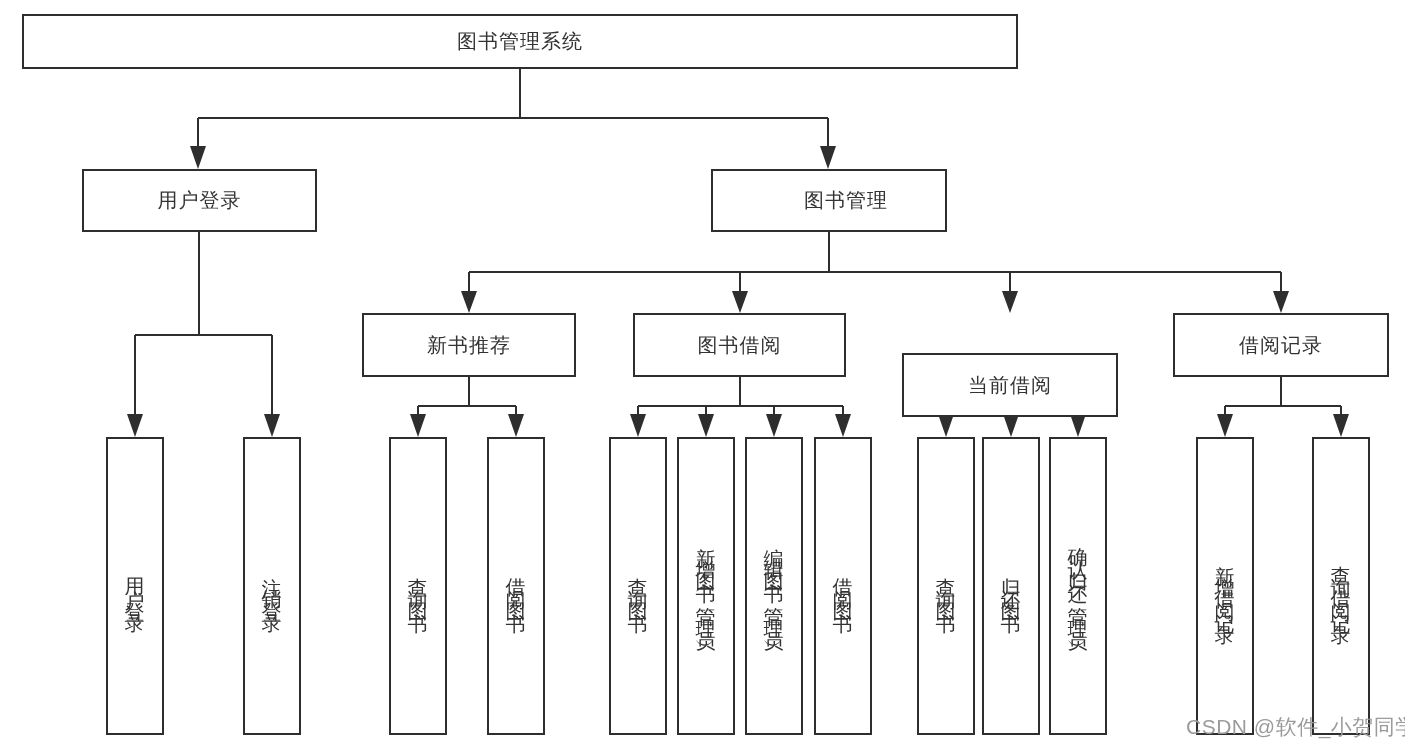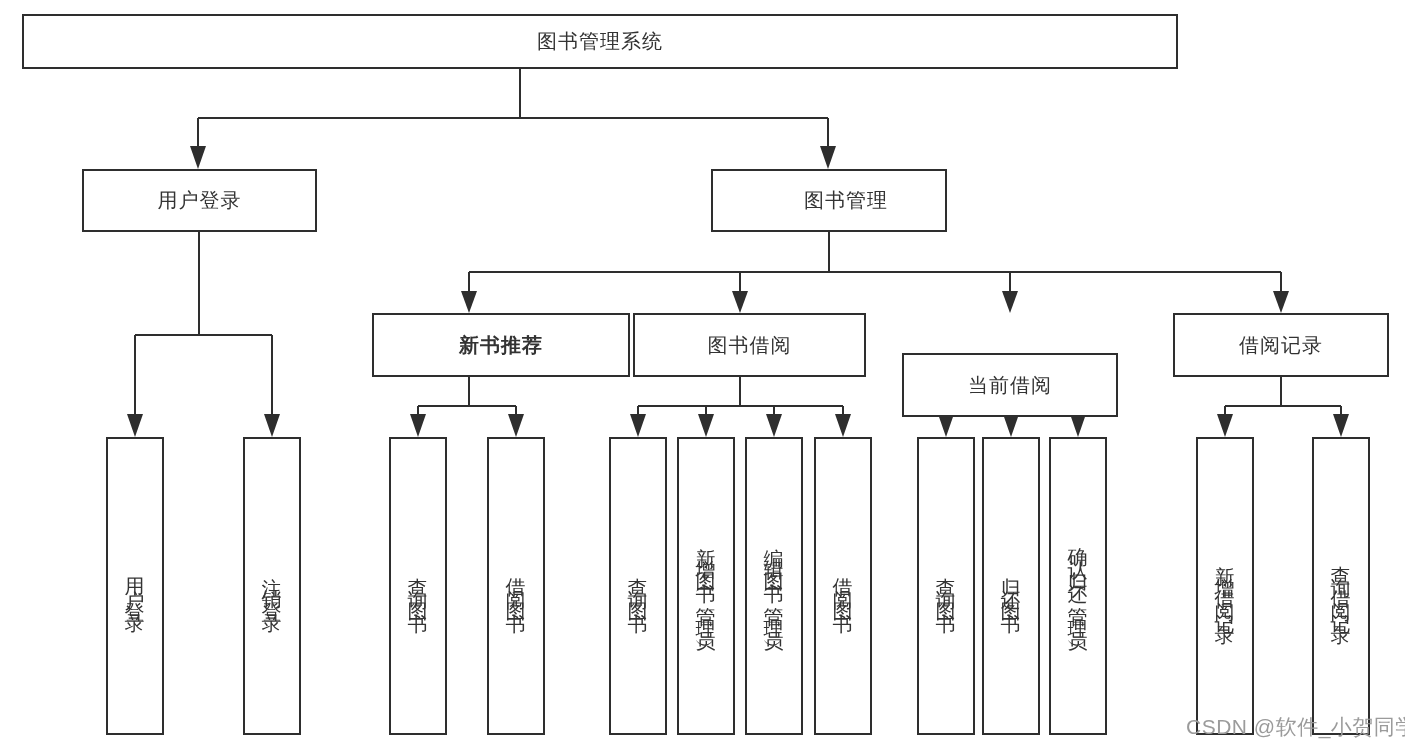--- a/index.html
+++ b/index.html
@@ -93,27 +93,27 @@
       <polygon points="766,414 782,414 774,437"></polygon>
       <polygon points="835,414 851,414 843,437"></polygon>
       <polygon points="938,414 954,414 946,437"></polygon>
       <polygon points="1003,414 1019,414 1011,437"></polygon>
       <polygon points="1070,414 1086,414 1078,437"></polygon>
       <polygon points="1217,414 1233,414 1225,437"></polygon>
       <polygon points="1333,414 1349,414 1341,437"></polygon>
     </g>
   </svg>
 
-  <div class="node" style="left:22px; top:14px; width:1156px; height:55px;">图书管理系统</div>
+  <div class="node" style="left:22px; top:14px; width:996px; height:55px;">图书管理系统</div>
 
   <div class="node" style="left:82px; top:169px; width:235px; height:63px;">用户登录</div>
   <div class="node" style="left:711px; top:169px; width:236px; height:63px;padding-left:34px;">图书管理</div>
 
-  <div class="node" style="left:372px; top:313px; width:258px; height:64px;font-weight:bold;">新书推荐</div>
-  <div class="node" style="left:633px; top:313px; width:233px; height:64px;text-align:center;">图书借阅</div>
+  <div class="node" style="left:362px; top:313px; width:214px; height:64px;">新书推荐</div>
+  <div class="node" style="left:633px; top:313px; width:213px; height:64px;text-align:center;">图书借阅</div>
   <div class="node" style="left:902px; top:313px; width:216px; height:64px;margin-top:40px;">当前借阅</div>
   <div class="node" style="left:1173px; top:313px; width:216px; height:64px;">借阅记录</div>
 
   <div class="node vertical" style="left:106px; top:437px; width:58px; height:298px;">用户登录</div>
   <div class="node vertical" style="left:243px; top:437px; width:58px; height:298px;">注销登录</div>
 
   <div class="node vertical" style="left:389px; top:437px; width:58px; height:298px;">查询图书</div>
   <div class="node vertical" style="left:487px; top:437px; width:58px; height:298px;">借阅图书</div>
 
   <div class="node vertical" style="left:609px; top:437px; width:58px; height:298px;">查询图书</div>

